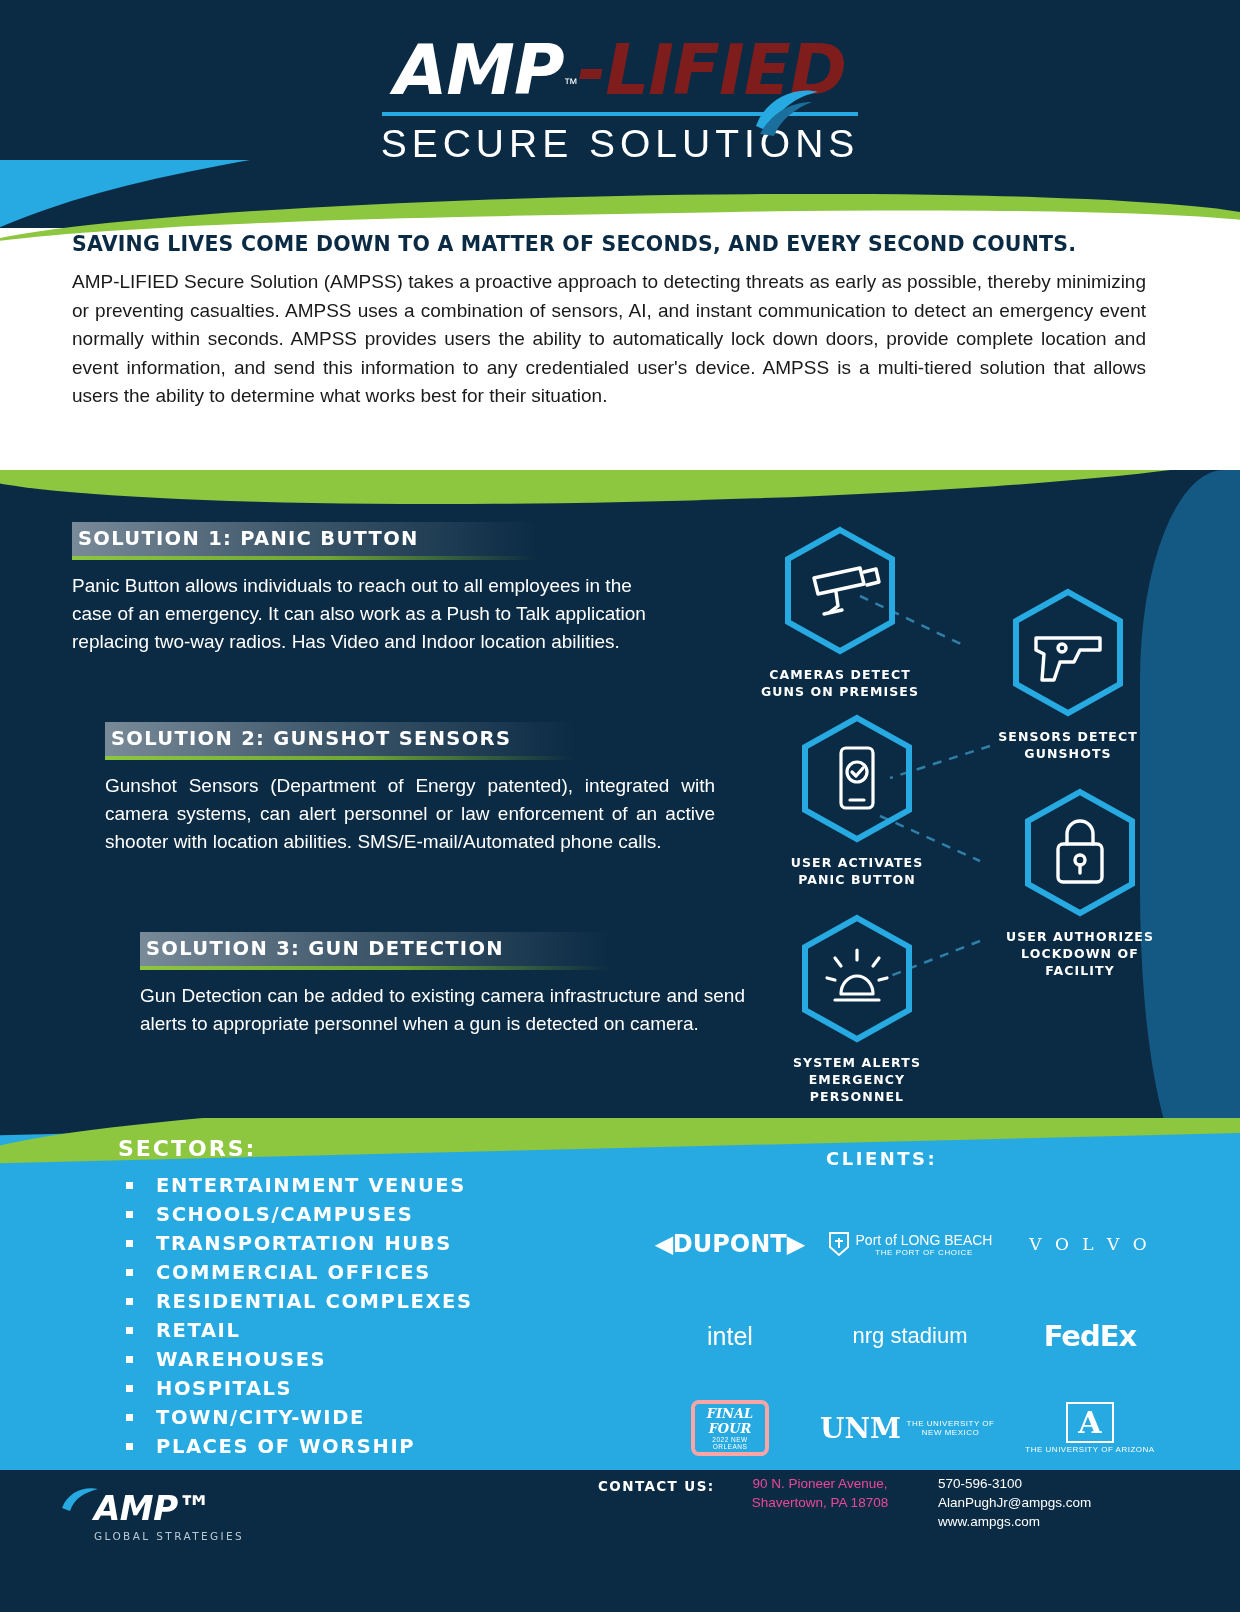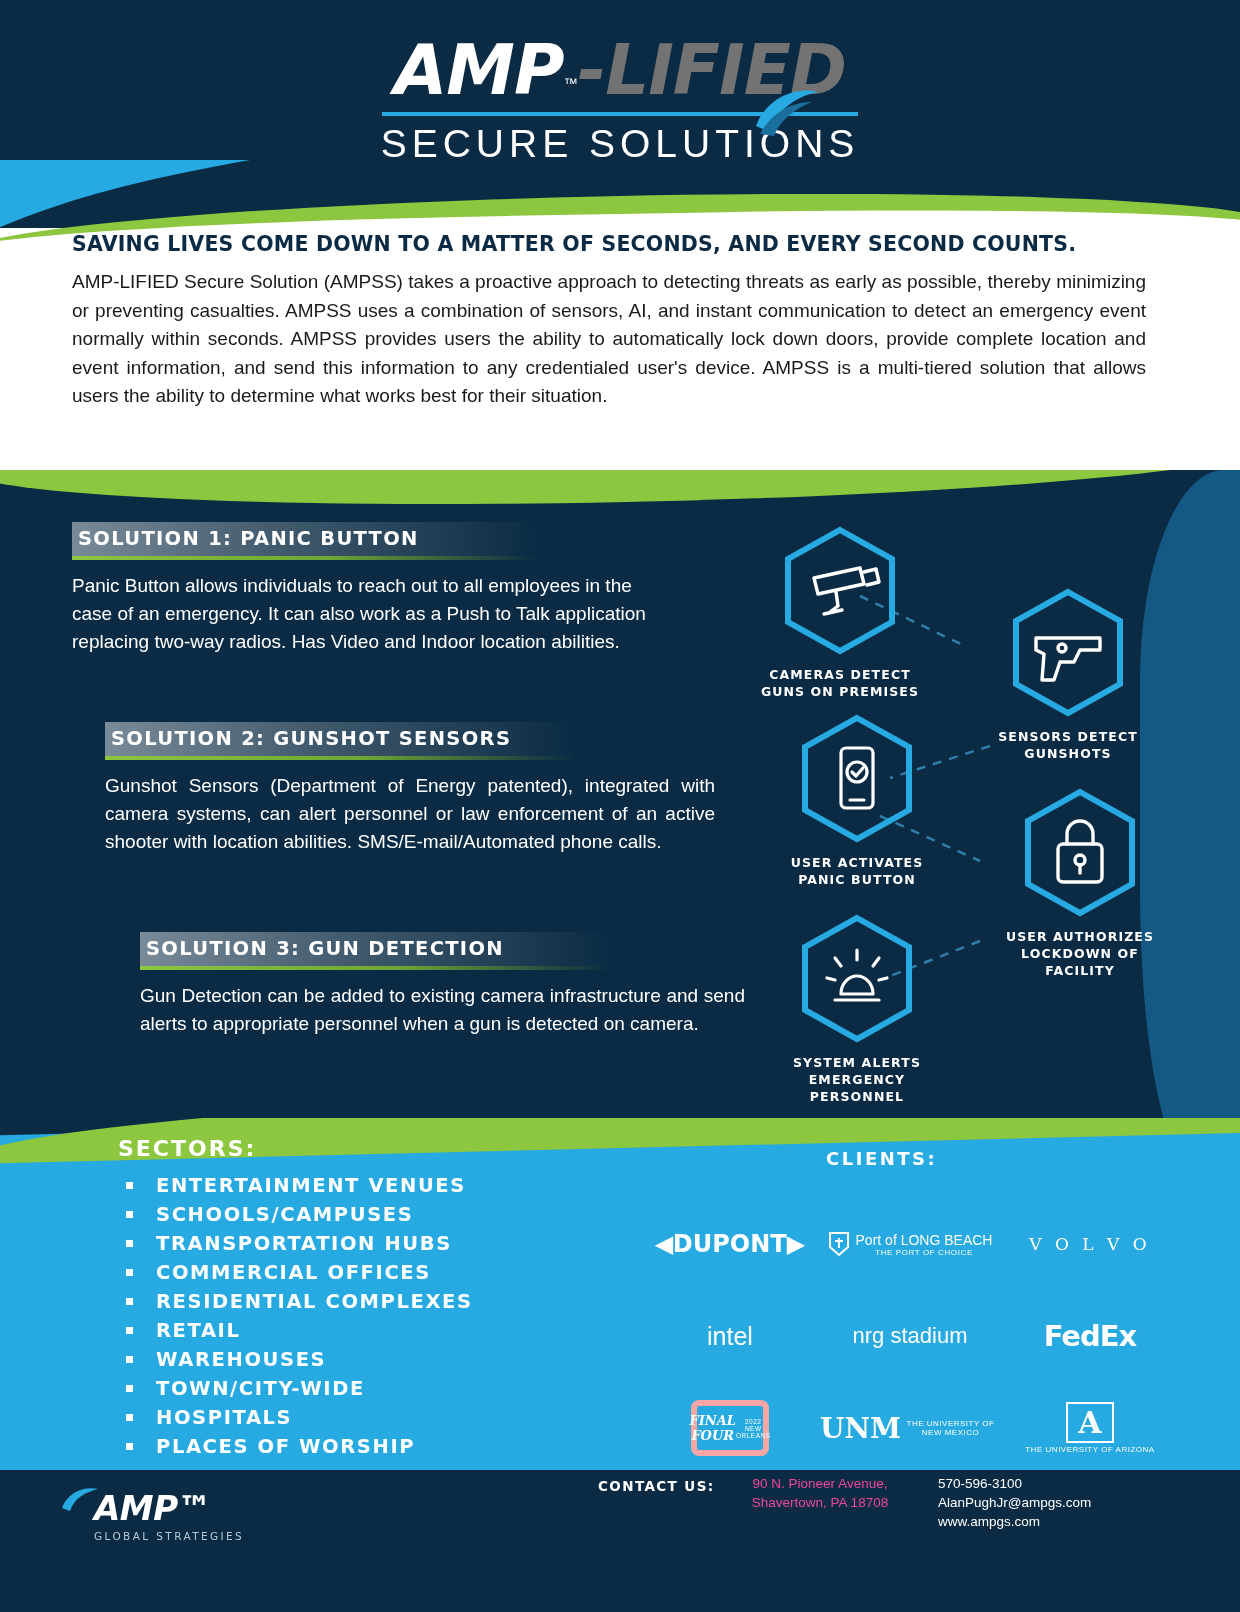--- a/index.html
+++ b/index.html
@@ -37,21 +37,21 @@
     position: absolute; top: 30px; left: 0; width: 1240px; text-align: center; z-index: 5;
   }
   .logo-line1 { display: inline-block; position: relative; }
   .logo-amp {
     font-family: "DejaVu Sans", sans-serif;
     font-size: 69px; font-weight: bold; color: #ffffff; letter-spacing: -1px;
     font-style: italic;
   }
   .logo-lified {
     font-family: "DejaVu Sans", sans-serif;
-    font-size: 69px; font-weight: bold; color: #737373; font-style: italic; letter-spacing: -1px;
+    font-size: 69px; font-weight: bold; color: #7f1d1d; font-style: italic; letter-spacing: -1px;
   }
   .logo-tm { font-size: 14px; color: #ffffff; vertical-align: super; }
   .logo-underline {
     width: 476px; height: 4px; background: #27a9e1; margin: 2px auto 0;
   }
   .logo-sub {
     font-family: "Liberation Sans", sans-serif;
     font-size: 39px; color: #ffffff; letter-spacing: 5px; margin-top: 6px; font-weight: 300;
   }
   .logo-swoosh {
@@ -337,22 +337,22 @@
 
   <div class="sectors">
     <div class="sectors-title">SECTORS:</div>
     <div class="sector-li">ENTERTAINMENT VENUES</div>
     <div class="sector-li">SCHOOLS/CAMPUSES</div>
     <div class="sector-li">TRANSPORTATION HUBS</div>
     <div class="sector-li">COMMERCIAL OFFICES</div>
     <div class="sector-li">RESIDENTIAL COMPLEXES</div>
     <div class="sector-li">RETAIL</div>
     <div class="sector-li">WAREHOUSES</div>
+    <div class="sector-li">HOSPITALS</div>
     <div class="sector-li">TOWN/CITY-WIDE</div>
-    <div class="sector-li">HOSPITALS</div>
     <div class="sector-li">PLACES OF WORSHIP</div>
   </div>
 
   <div class="clients-title">CLIENTS:</div>
 
   <div class="clients-grid">
 
     <div class="client-cell">
       <span style="font-family:'DejaVu Sans',sans-serif;font-size:24px;font-weight:bold;letter-spacing:-0.5px;">◀</span><span style="font-family:'DejaVu Sans',sans-serif;font-size:24px;font-weight:bold;letter-spacing:0px;">DUPONT</span><span style="font-family:'DejaVu Sans',sans-serif;font-size:24px;font-weight:bold;">▶</span>
     </div>
@@ -380,21 +380,21 @@
 
     <div class="client-cell">
       <span style="font-size:22px;">nrg stadium</span>
     </div>
 
     <div class="client-cell">
       <span style="font-family:'DejaVu Sans',sans-serif;font-size:29px;font-weight:bold;letter-spacing:-1px;">FedEx</span>
     </div>
 
     <div class="client-cell">
-      <div style="width:78px;height:56px;border:6px solid #fca5a5;border-radius:8px;display:flex;flex-direction:row;align-items:center;justify-content:center;">
+      <div style="width:78px;height:56px;border:4px solid #fca5a5;border-radius:8px;display:flex;flex-direction:column;align-items:center;justify-content:center;">
         <span style="font-family:'DejaVu Serif',serif;font-style:italic;font-size:13px;font-weight:bold;">FINAL FOUR</span>
         <span style="font-size:6.5px;letter-spacing:0.5px;">2022 NEW ORLEANS</span>
       </div>
     </div>
 
     <div class="client-cell">
       <div style="display:flex;flex-direction:row;align-items:center;">
         <span style="font-family:'DejaVu Serif',serif;font-size:28px;font-weight:bold;">UNM</span>
         <span style="font-size:8px;letter-spacing:0.5px;text-align:center;">THE UNIVERSITY OF NEW MEXICO</span>
       </div>

